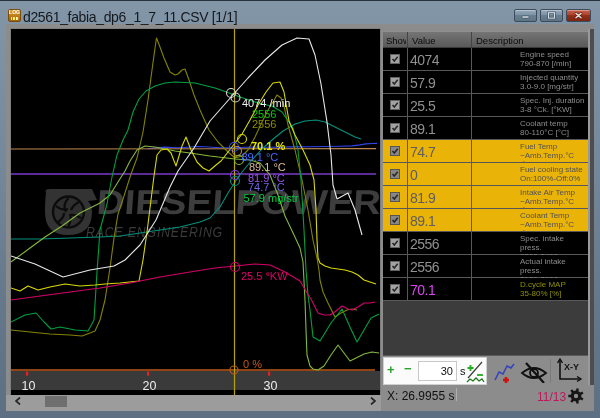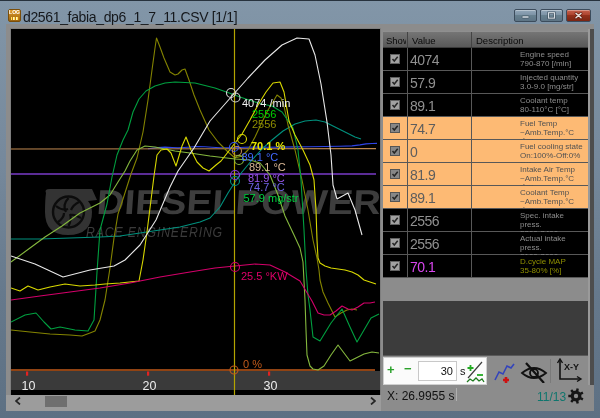--- a/index.html
+++ b/index.html
@@ -28,21 +28,21 @@
 #lscroll { left:6px; top:395px; width:375px; height:16px; background:#9c9c9c; }
 #lsthumb { left:45px; top:396px; width:22px; height:11px; background:#6f6f6f; }
 
 #tbl { left:383px; top:31px; width:205px; }
 #thead { height:17px; background:linear-gradient(180deg,#757575,#595959);
   border-top:1px solid #8f8f8f; border-bottom:1px solid #3a3a3a;
   font-size:9.5px; color:#0a0a0a; }
 .hc { position:absolute; top:2.5px; }
 .row { position:relative; width:205px; height:23px; border-bottom:1px solid #585858; }
 .row.on  { background:#000; }
-.row.off { background:#fdba74; }
+.row.off { background:#eab308; }
 .cell-sep1 { position:absolute; left:24px; top:0; width:1px; height:100%; background:#585858; }
 .cell-sep2 { position:absolute; left:88px; top:0; width:1px; height:100%; background:#585858; }
 .val { position:absolute; left:27px; top:4px; font-size:14px; letter-spacing:-0.5px; }
 .on  .val { color:#909090; }
 .off .val { color:#5d5d5d; }
 .sel .val { color:#d946ef; }
 .desc { position:absolute; left:92px; top:3px; font-size:8px; line-height:8.8px;margin-left:45px; }
 .on  .desc { color:#8d8d8d; }
 .off .desc { color:#515151; }
 .sel .desc { color:#8f8f00; }
@@ -55,21 +55,21 @@
 
 #wpanel { left:383px; top:357px; width:104px; height:28px; background:#fbfbfb; border:1px solid #d0d0d0; }
 #plus  { left:387px; top:365px; width:10px; height:10px; color:#2ba12b; font-size:13px; font-weight:bold; line-height:10px;}
 #minus { left:404px; top:364px; width:10px; height:10px; color:#2ba12b; font-size:13px; font-weight:bold; line-height:10px;}
 #secbox { left:418px; top:361px; width:39px; height:20px; background:#fff; border:1px solid #c8c8c8;
   font-size:11px; color:#111; text-align:right; padding-right:3px; line-height:18px; }
 #seclab { left:460px; top:365px; font-size:11px; color:#111; }
 #status { left:383px; top:386px; width:211px; height:25px; background:#8c8c8c; }
 #xtext { left:387px; top:389px; font-size:12px; color:#111; }
 #ssep { left:456px; top:388px; width:1px; height:13px; background:#b0b0b0; }
-#pgtext { left:537px; top:390px; font-size:12px; color:#0f766e; }
+#pgtext { left:537px; top:390px; font-size:12px; color:#be185d; }
 svg text { font-family:"Liberation Sans", sans-serif; }
 </style>
 </head>
 <body>
 <div class="abs" id="client"></div>
 <div class="abs" id="topline"></div>
 <div class="abs" id="icon">LOG<div style="margin:1.5px auto 0;width:8px;height:3px;background:repeating-linear-gradient(90deg,#ffe259 0 1px,#c87a12 1px 2px,#fff7c0 2px 3px)"></div></div>
 <div class="abs" id="title">d2561_fabia_dp6_1_7_11.CSV [1/1]</div>
 <div class="abs tbtn" id="btnmin">
     <svg class="glyph" viewBox="0 0 23 13">
@@ -210,20 +210,31 @@
     <div class="desc">Injected quantity<br>3.0-9.0 [mg/str]</div>
   </div>
       <div class="row on">
     <div class="cb">
           <svg width="8" height="8" viewBox="0 0 8 8">
             <path d="M1.5 4 L3.3 6 L6.7 1.8" fill="none" stroke="#262626" stroke-width="1.5"></path>
           </svg>
         </div>
     <div class="cell-sep1"></div>
         <div class="cell-sep2"></div>
+    <div class="val">25.5</div>
+    <div class="desc">Spec. Inj. duration<br>3-8 °Ck. [°KW]</div>
+  </div>
+      <div class="row on">
+    <div class="cb">
+          <svg width="8" height="8" viewBox="0 0 8 8">
+            <path d="M1.5 4 L3.3 6 L6.7 1.8" fill="none" stroke="#262626" stroke-width="1.5"></path>
+          </svg>
+        </div>
+    <div class="cell-sep1"></div>
+        <div class="cell-sep2"></div>
     <div class="val">89.1</div>
     <div class="desc">Coolant temp<br>80-110°C [°C]</div>
   </div>
       <div class="row off">
     <div class="cb">
           <svg width="8" height="8" viewBox="0 0 8 8">
             <path d="M1.5 4 L3.3 6 L6.7 1.8" fill="none" stroke="#262626" stroke-width="1.5"></path>
           </svg>
         </div>
     <div class="cell-sep1"></div>

